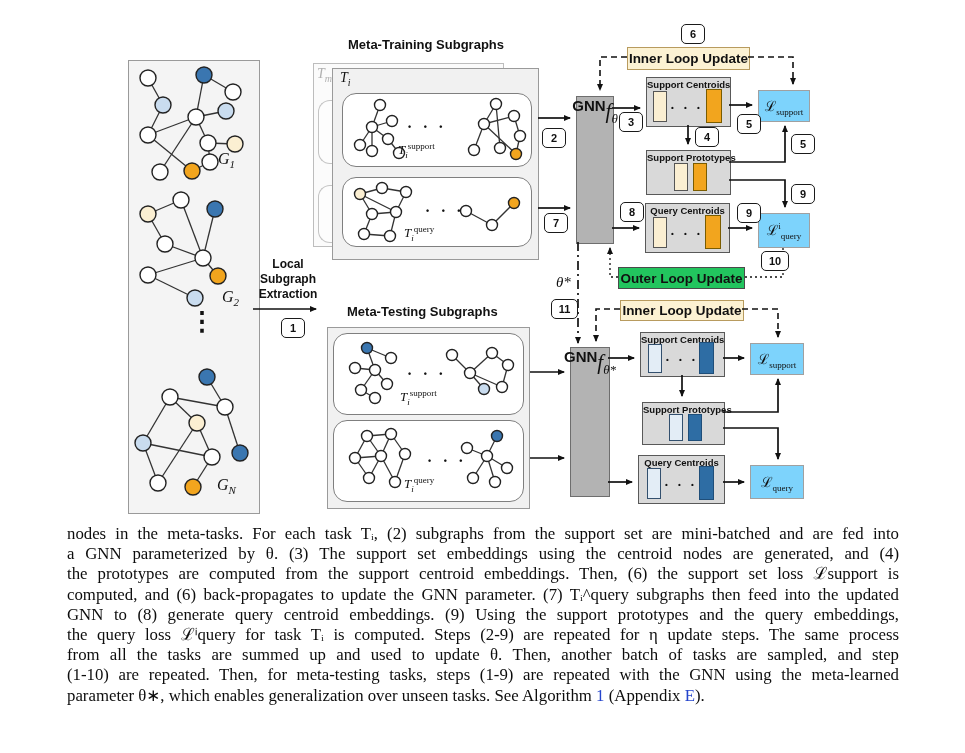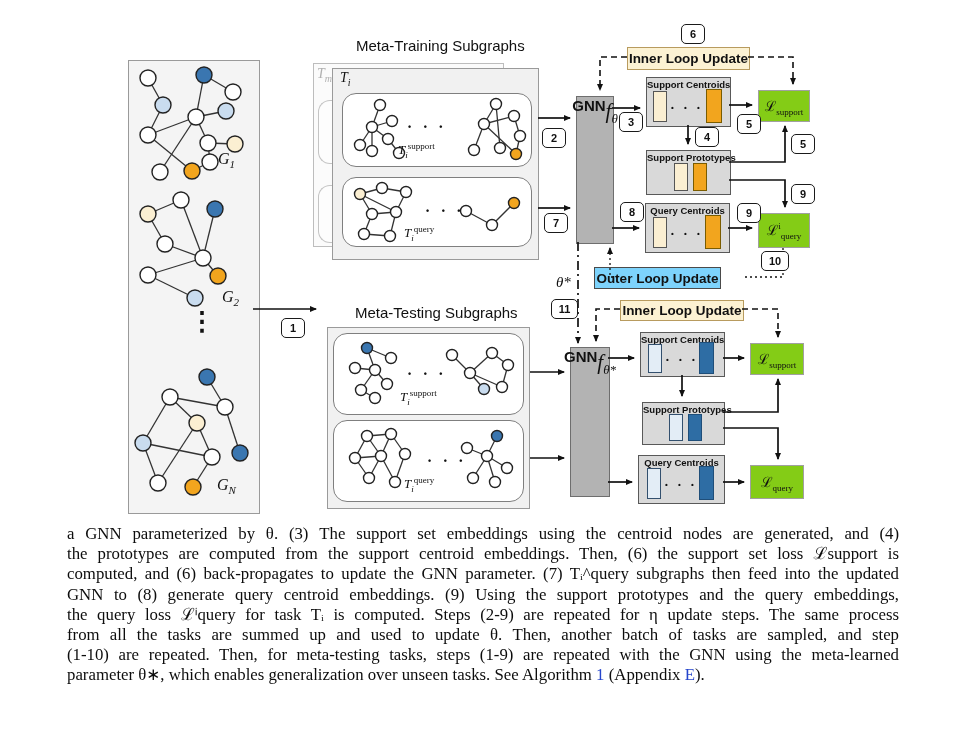--- a/index.html
+++ b/index.html
@@ -12,21 +12,21 @@
   .gmath{font-family:"Liberation Serif",serif;font-style:italic;font-size:16px;color:#111;z-index:5;}
   .gmath sub{font-size:11px;font-style:italic;}
   .vdots{font-size:26px;font-weight:bold;line-height:12px;color:#111;z-index:5;}
 
   
   .extract{left:250px;top:257px;width:76px;text-align:center;font-weight:bold;font-size:12px;line-height:15px;z-index:5;}
   
   .badge{position:absolute;width:22px;height:18px;background:#fff;border:1.6px solid #1a1a1a;border-radius:5px;
          display:flex;align-items:center;justify-content:center;font-weight:bold;font-size:11px;z-index:60;}
 
-  .sec-title{font-weight:normal;font-size:15px;z-index:6;white-space:nowrap;margin-left:8px;}
+  .sec-title{font-weight:bold;font-size:13px;z-index:6;white-space:nowrap;}
 
   
   .card-back{left:313px;top:63px;width:189px;height:182px;background:#fbfbfb;border:1.3px solid #bdbdbd;z-index:2;}
   .card-front{left:332px;top:68px;width:205px;height:190px;background:#f1f1f1;border:1.3px solid #9a9a9a;z-index:3;}
   .card-test{left:327px;top:327px;width:201px;height:180px;background:#f1f1f1;border:1.3px solid #9a9a9a;z-index:3;}
   .tasklbl{font-family:"Liberation Serif",serif;font-style:italic;font-size:14px;z-index:4;}
   .tasklbl sub{font-size:10px;}
   .tasklbl.dim{color:#b0b0b0;}
   .rbox{position:absolute;background:#fff;border:1.4px solid #7f7f7f;border-radius:14px;z-index:4;}
   .sliver{position:absolute;background:#fdfdfd;border:1.3px solid #c4c4c4;border-right:none;border-radius:12px 0 0 12px;z-index:2;}
@@ -39,21 +39,21 @@
   .gnnbox{border:1.5px solid #6e6e6e;display:flex;justify-content:center;z-index:10;}
   .gnnbox .gname{font-weight:bold;font-size:15px;letter-spacing:0px;}
   .gnnbox .gfn{font-family:"Liberation Serif",serif;font-style:italic;font-size:21px;margin-top:2px;}
   .gnnbox .gfn sub{font-size:13px;}
 
   
   .pbox{border:1.5px solid #595959;z-index:10;}
   .pbox .ptitle{position:absolute;top:1px;left:0;right:0;text-align:center;font-weight:bold;font-size:9.5px;white-space:nowrap;}
   .bar{position:absolute;z-index:11;}
   .pdots{position:absolute;font-size:8px;letter-spacing:4px;font-weight:bold;z-index:11;}
-  .lossbox{background:#84cc16;border:1.4px solid #a0a0a0;display:flex;align-items:center;justify-content:center;
+  .lossbox{background:#7dd3fc;border:1.4px solid #a0a0a0;display:flex;align-items:center;justify-content:center;
            font-family:"Liberation Serif",serif;font-size:14px;z-index:10;}
   .lossbox sub{font-size:9px;}
   .lossbox sup{font-size:9px;}
   .loopbox{border:1.4px solid #b89b5e;display:flex;align-items:center;justify-content:center;
            font-weight:bold;font-size:13.5px;z-index:10;white-space:nowrap;}
   .loopbox.outer{border:1.4px solid #4a4a4a;}
   .theta{font-family:"Liberation Serif",serif;font-style:italic;font-size:15px;z-index:12;}
 
   svg.overlay{position:absolute;left:0;top:0;z-index:50;pointer-events:none;}
   svg.gsvg{position:absolute;z-index:5;overflow:visible;}
@@ -137,20 +137,25 @@
       <circle cx="95" cy="55" r="8" fill="#ffffff" stroke="#222" stroke-width="1.4"></circle>
       <circle cx="67" cy="71" r="8" fill="#FBEFD2" stroke="#222" stroke-width="1.4"></circle>
       <circle cx="13" cy="91" r="8" fill="#C9DCEF" stroke="#222" stroke-width="1.4"></circle>
       <circle cx="110" cy="101" r="8" fill="#3A76B0" stroke="#222" stroke-width="1.4"></circle>
       <circle cx="82" cy="105" r="8" fill="#ffffff" stroke="#222" stroke-width="1.4"></circle>
       <circle cx="28" cy="131" r="8" fill="#ffffff" stroke="#222" stroke-width="1.4"></circle>
       <circle cx="63" cy="135" r="8" fill="#F2A51E" stroke="#222" stroke-width="1.4"></circle>
     </svg>
   <span class="abs gmath" style="left:217px;top:476px"><span>G</span><sub>N</sub></span>
 
+  <div class="abs extract">
+    <div>Local</div>
+      <div>Subgraph</div>
+      <div>Extraction</div>
+  </div>
 
   <div class="abs sec-title" style="left:348px;top:37px">Meta-Training Subgraphs</div>
   <div class="abs card-back"></div>
   <span class="abs tasklbl dim" style="left:317px;top:66px"><span>T</span><sub>m</sub></span>
   <div class="abs sliver" style="left:318px;top:100px;width:14px;height:62px"></div>
   <div class="abs sliver" style="left:318px;top:185px;width:14px;height:56px"></div>
   <div class="abs card-front"></div>
   <span class="abs tasklbl" style="left:340px;top:70px;z-index:4"><span>T</span><sub>i</sub></span>
 
   <div class="rbox" style="left:342px;top:93px;width:188px;height:72px"></div>
@@ -315,21 +320,21 @@
   <div class="abs pbox" style="left: 645px; top: 203px; width: 83px; height: 48px; background: rgb(217, 217, 217);">
     <span class="ptitle">Query Centroids</span>
     <div class="bar" style="left: 7px; top: 13px; width: 12px; height: 29px; border: 1.5px solid rgb(85, 85, 85); background: rgb(251, 239, 210);"></div>
     <div class="pdots" style="left:25px;top:25px">• • •</div>
     <div class="bar" style="left: 59px; top: 11px; width: 14px; height: 32px; border: 1.5px solid rgb(122, 92, 0); background: rgb(242, 165, 30);"></div>
   </div>
   <div class="abs lossbox" style="left:758px;top:213px;width:50px;height:33px">
     <span><span>ℒ</span><sup>i</sup><sub>query</sub></span>
   </div>
   <div class="abs loopbox" style="left: 627px; top: 47px; width: 121px; height: 21px; background: rgb(252, 242, 211);">Inner Loop Update</div>
-  <div class="abs loopbox outer" style="left: 594px; top: 267px; width: 125px; height: 20px; background: #7dd3fc;">Outer Loop Update</div>
+  <div class="abs loopbox outer" style="left: 618px; top: 267px; width: 125px; height: 20px; background: #22c55e;">Outer Loop Update</div>
 
   <div class="abs loopbox" style="left: 620px; top: 300px; width: 122px; height: 19px; background: rgb(252, 242, 211);">Inner Loop Update</div>
   <div class="abs pbox" style="left: 640px; top: 332px; width: 83px; height: 43px; background: rgb(217, 217, 217);">
     <span class="ptitle">Support Centroids</span>
     <div class="bar" style="left: 7px; top: 11px; width: 12px; height: 27px; border: 1.5px solid rgb(51, 80, 110); background: rgb(227, 237, 246);"></div>
     <div class="pdots" style="left:25px;top:22px">• • •</div>
     <div class="bar" style="left: 58px; top: 9px; width: 13px; height: 30px; border: 1.5px solid rgb(31, 78, 121); background: rgb(46, 109, 164);"></div>
   </div>
   <div class="abs lossbox" style="left:750px;top:343px;width:52px;height:30px">
     <span><span>ℒ</span><sub>support</sub></span>
@@ -406,20 +411,21 @@
       <path d="M783,248 V277 H745"></path>
       <path d="M618,277 H610 V248" marker-end="url(#ah)"></path>
     </g>
     <g stroke="#111" stroke-width="1.7" fill="none" stroke-dasharray="9 4 2 4">
 
       <path d="M578,242 V343" marker-end="url(#ah)"></path>
     </g>
   </svg>
 
   <div class="abs caption">
+    <div class="cap-line">nodes in the meta-tasks. For each task Tᵢ, (2) subgraphs from the support set are mini-batched and are fed into</div>
     <div class="cap-line">a GNN parameterized by θ. (3) The support set embeddings using the centroid nodes are generated, and (4)</div>
     <div class="cap-line">the prototypes are computed from the support centroid embeddings. Then, (6) the support set loss ℒsupport is</div>
     <div class="cap-line">computed, and (6) back-propagates to update the GNN parameter. (7) Tᵢ^query subgraphs then feed into the updated</div>
     <div class="cap-line">GNN to (8) generate query centroid embeddings. (9) Using the support prototypes and the query embeddings,</div>
     <div class="cap-line">the query loss ℒⁱquery for task Tᵢ is computed. Steps (2-9) are repeated for η update steps. The same process</div>
     <div class="cap-line">from all the tasks are summed up and used to update θ. Then, another batch of tasks are sampled, and step</div>
     <div class="cap-line">(1-10) are repeated. Then, for meta-testing tasks, steps (1-9) are repeated with the GNN using the meta-learned</div>
     <div class="cap-line cap-last">
       <span>parameter θ∗, which enables generalization over unseen tasks. See Algorithm </span><a class="cap-link">1</a><span> (Appendix </span><a class="cap-link">E</a><span>).</span>
     </div>

